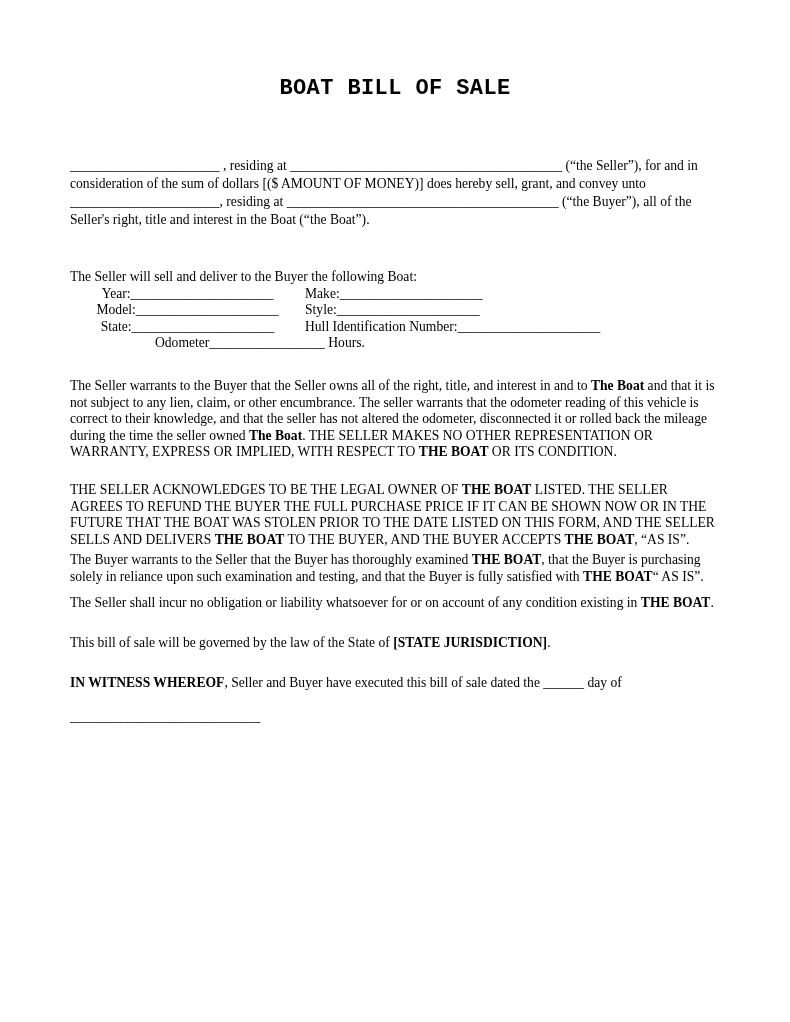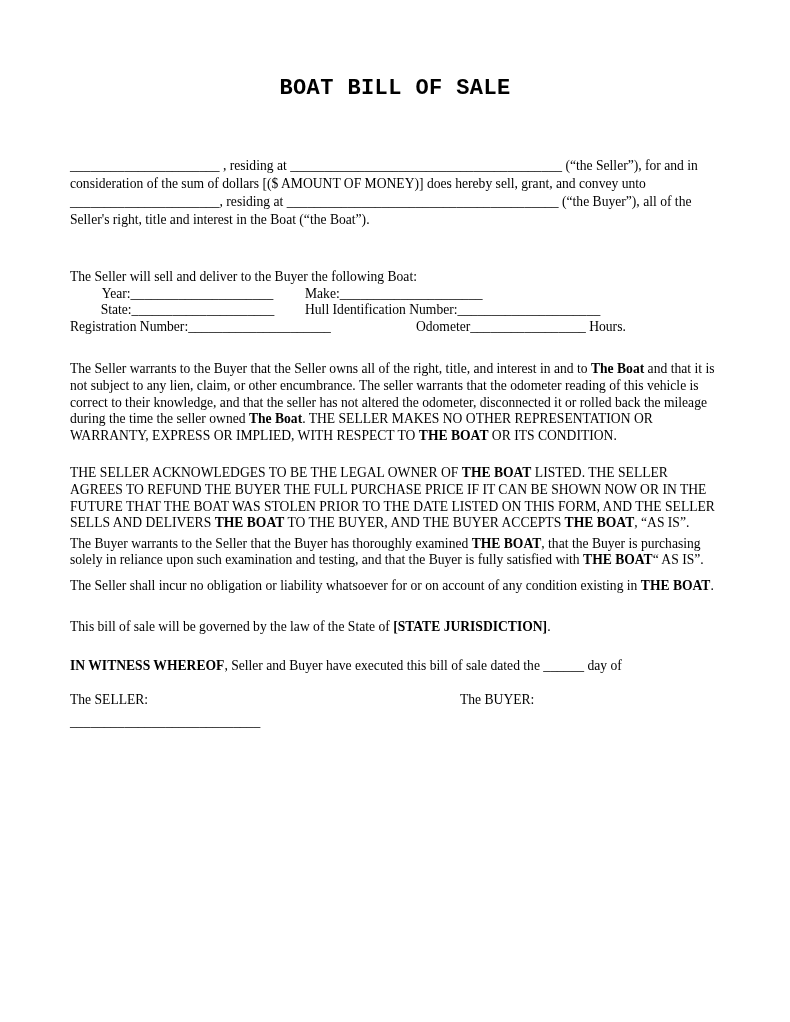--- a/index.html
+++ b/index.html
@@ -57,45 +57,44 @@
   <p class="intro"><span>______________________</span><span> , residing at </span><span>________________________________________</span><span> (“the Seller”), for and in consideration of the sum of dollars  [($ AMOUNT OF MONEY)] does hereby sell, grant, and convey unto </span><span>______________________</span><span>, residing at </span><span>________________________________________</span><span> (“the Buyer”), all of the Seller's right, title and interest in the Boat (“the Boat”).</span></p>
 
   <p class="single deliver">The Seller will sell and deliver to the Buyer the following Boat:</p>
 
   <div class="fields">
     <div class="frow">
       <span class="fcell-l"><span>Year:</span><span>_____________________</span></span>
       <span><span>Make:</span><span>_____________________</span></span>
     </div>
     <div class="frow">
+      <span class="fcell-l"><span>Model:</span><span>_____________________</span></span>
+      <span><span>Style:</span><span>_____________________</span></span>
+    </div>
+    <div class="frow">
       <span class="fcell-l"><span>State:</span><span>_____________________</span></span>
       <span><span>Hull Identification Number:</span><span>_____________________</span></span>
     </div>
     <div class="frow">
-      <span><span>Registration Number:</span><span>_____________________</span></span>
       <span class="odo"><span>Odometer</span><span>_________________</span><span> Hours.</span></span>
     </div>
   </div>
 
   <p class="single p-seller-warranty"><span>The Seller warrants to the Buyer that the Seller owns all of the right, title, and interest in and to </span><span class="b">The Boat</span><span> and that it is not subject to any lien, claim, or other encumbrance. The seller warrants that the odometer reading of this vehicle is correct to their knowledge, and that the seller has not altered the odometer, disconnected it or rolled back the mileage during the time the seller owned </span><span class="b">The Boat</span><span>. THE SELLER MAKES NO OTHER REPRESENTATION OR WARRANTY, EXPRESS OR IMPLIED, WITH RESPECT TO </span><span class="b">THE BOAT</span><span> OR ITS CONDITION.</span></p>
 
   <p class="single p-acknowledge"><span>THE SELLER ACKNOWLEDGES TO BE THE LEGAL OWNER OF </span><span class="b">THE BOAT</span><span> LISTED. THE SELLER AGREES TO REFUND THE BUYER THE FULL PURCHASE PRICE IF IT CAN BE SHOWN NOW OR IN THE FUTURE THAT THE BOAT WAS STOLEN PRIOR TO THE DATE LISTED ON THIS FORM, AND THE SELLER SELLS AND DELIVERS </span><span class="b">THE BOAT</span><span> TO THE BUYER, AND THE BUYER ACCEPTS </span><span class="b">THE BOAT</span><span>, “AS IS”.</span></p>
 
   <p class="single p-buyer-warranty"><span>The Buyer warrants to the Seller that the Buyer has thoroughly examined </span><span class="b">THE BOAT</span><span>, that the Buyer is purchasing solely in reliance upon such examination and testing, and that the Buyer is fully satisfied with </span><span class="b">THE BOAT</span><span>“ AS IS”.</span></p>
 
   <p class="single p-no-obligation"><span>The Seller shall incur no obligation or liability whatsoever for or on account of any condition existing in </span><span class="b">THE BOAT</span><span>.</span></p>
 
   <p class="single p-governing"><span>This bill of sale will be governed by the law of the State of </span><span class="b">[STATE JURISDICTION]</span><span>.</span></p>
 
   <p class="p-witness"><span class="b">IN WITNESS WHEREOF</span><span>, Seller and Buyer have executed this bill of sale dated the </span><span>______</span><span> day of </span></p>
 
   <div class="sig">
-    <div class="sig-row">
-      <span class="sig-col-l">The SELLER:</span>
-      <span>The BUYER:</span>
-    </div>
     <div class="sig-row sig-lines">
       <span class="sig-col-l">____________________________</span>
       <span>____________________________</span>
     </div>
   </div>
 
 </div>
 
 </body></html>

